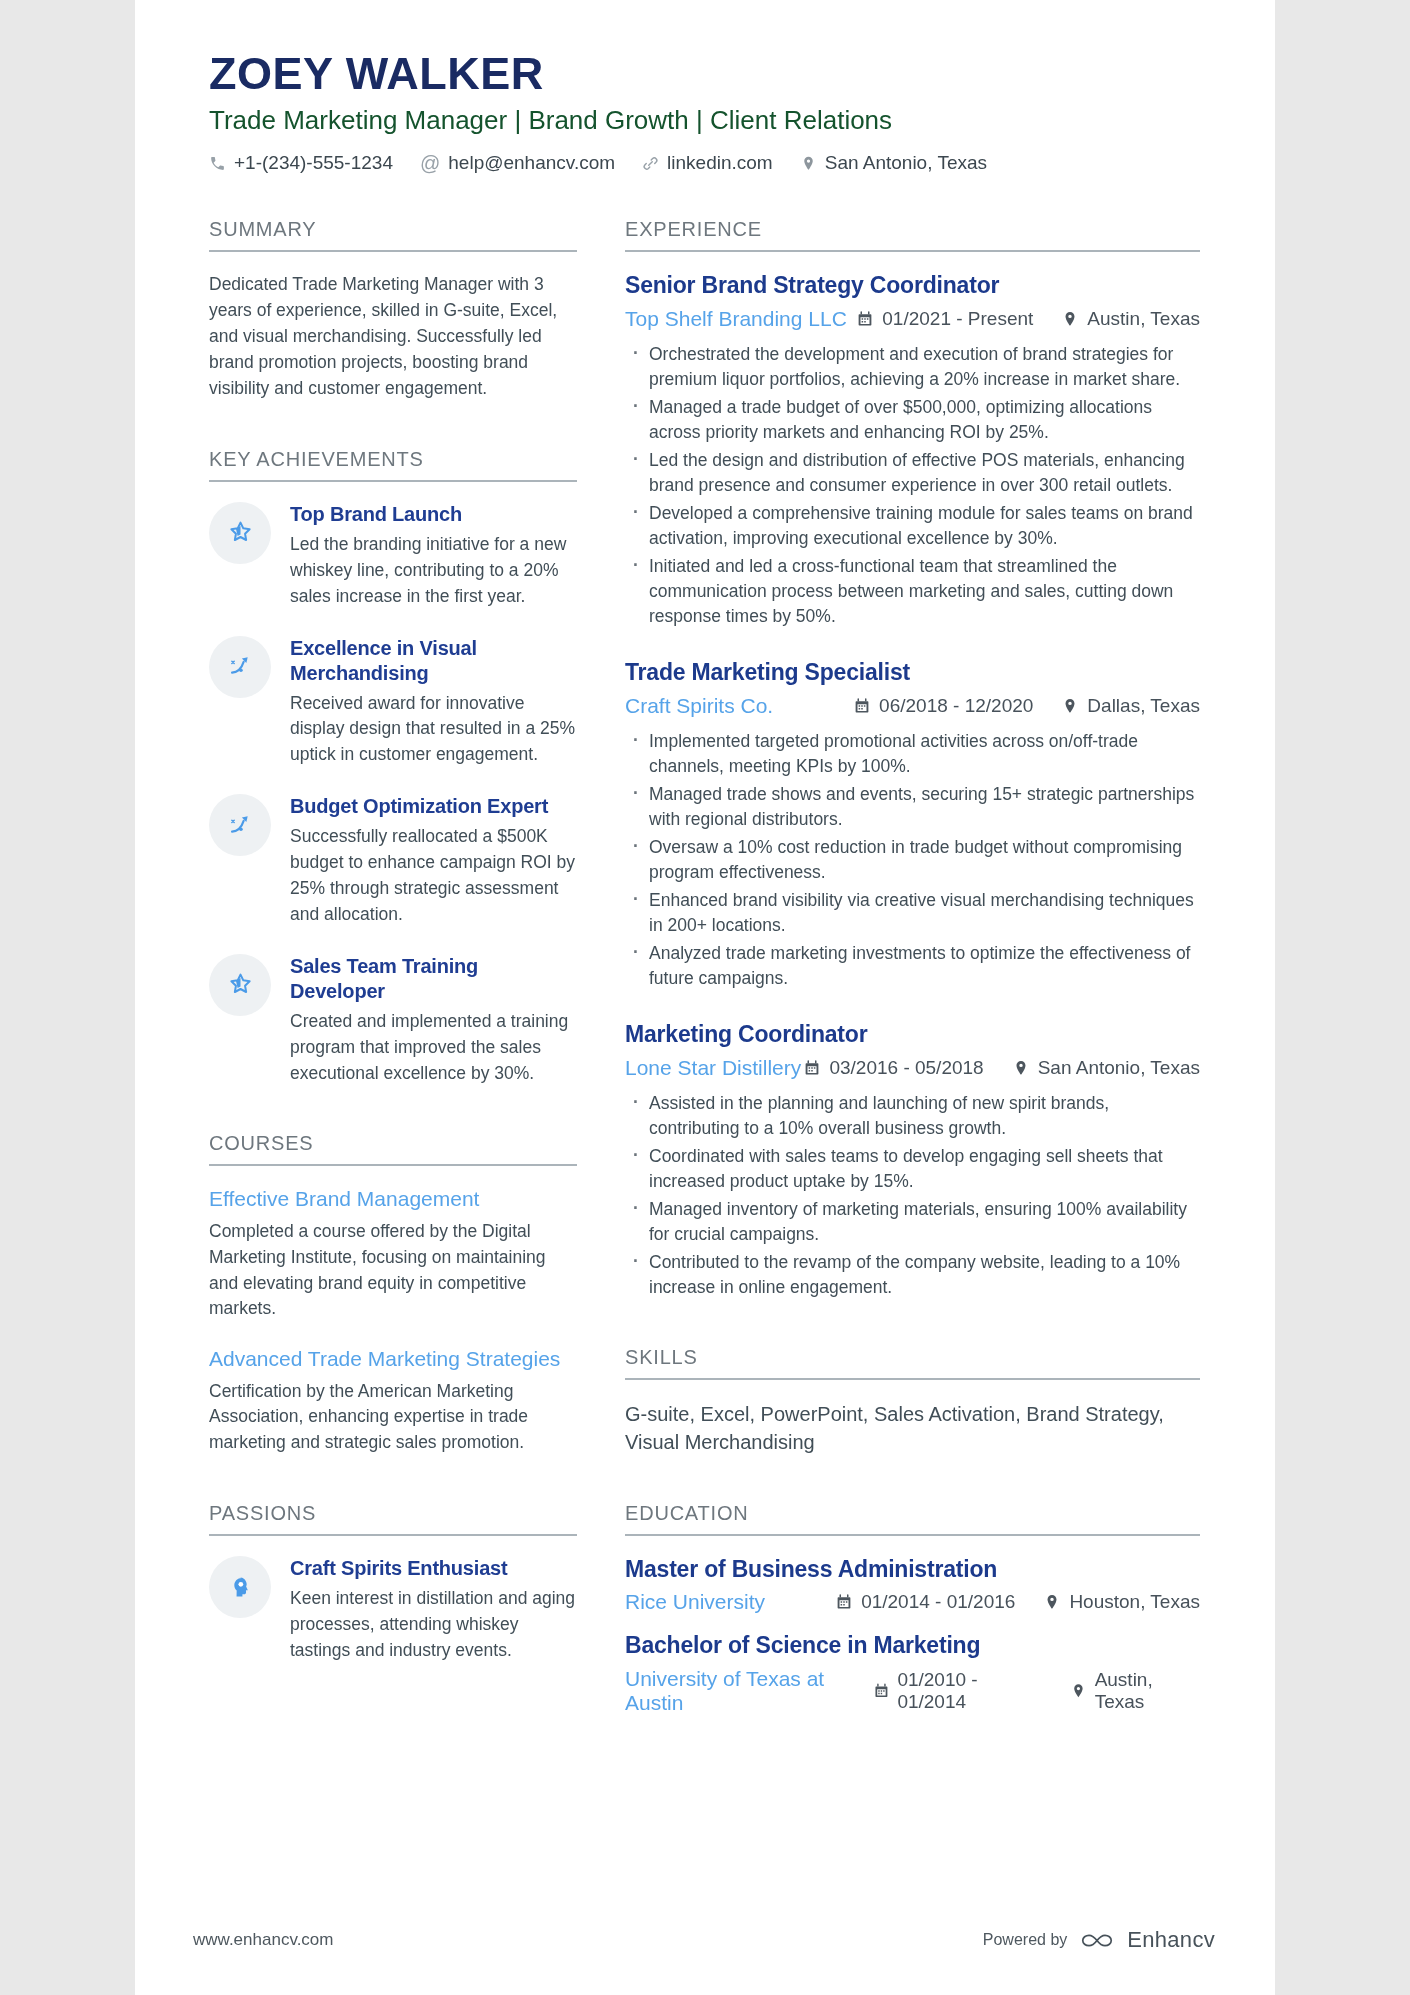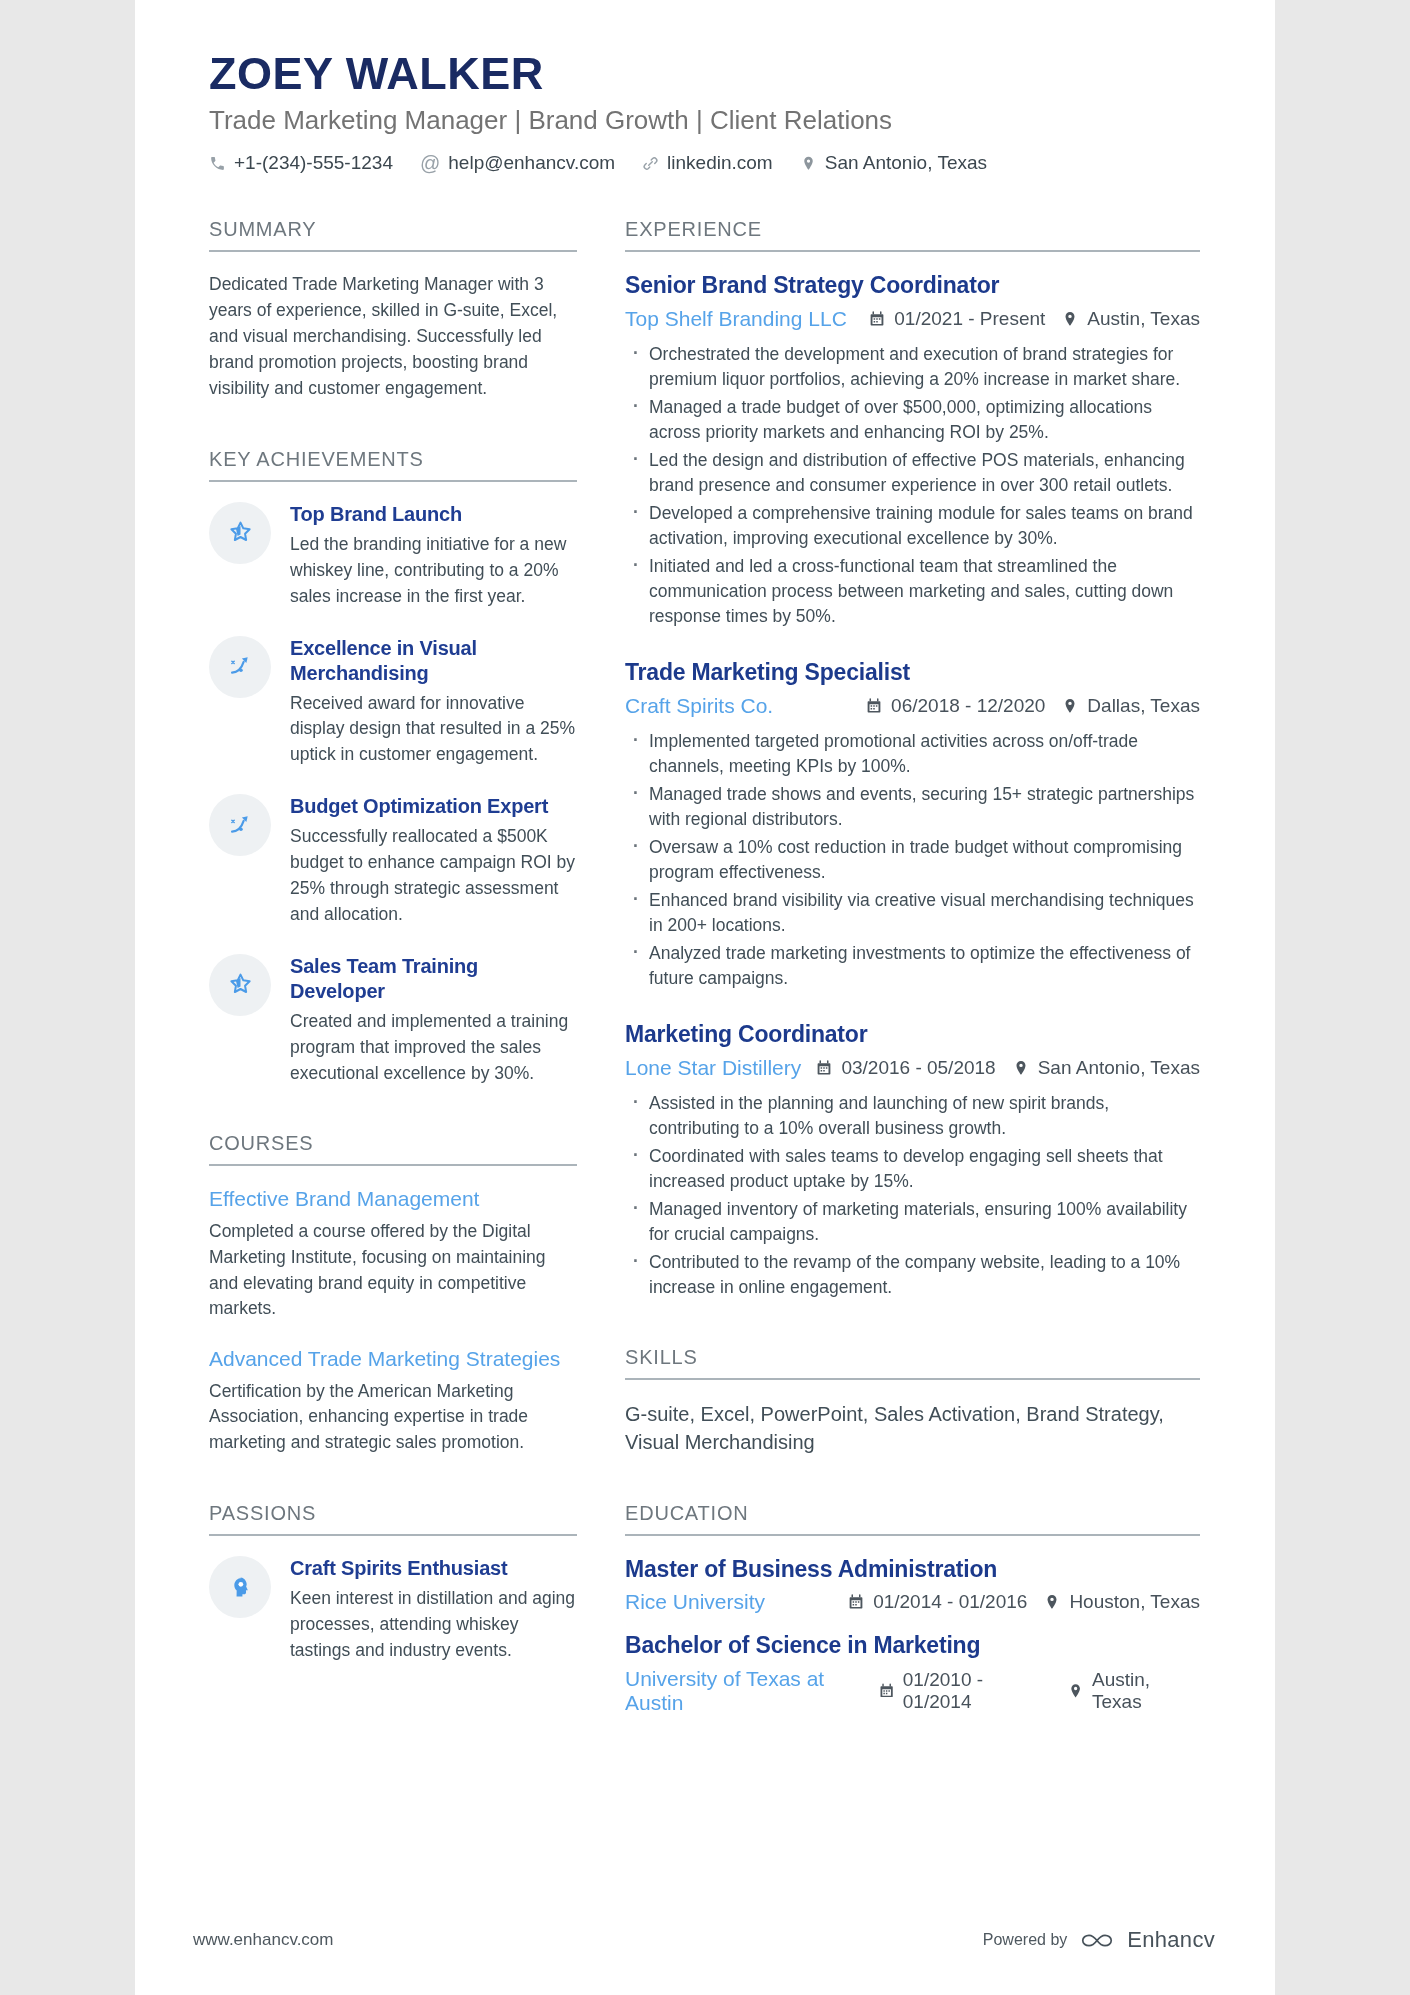--- a/index.html
+++ b/index.html
@@ -5,21 +5,21 @@
   * { margin:0; padding:0; box-sizing:border-box; }
   html,body { background:#e8e8e8; }
   body { font-family:"Liberation Sans", sans-serif; }
   .page {
     position:relative; width:1140px; height:1995px; margin:0 auto;
     background:#ffffff; overflow:hidden;
   }
   
   .hdr { padding:50px 75px 0 74px; }
   .name { font-size:45px; font-weight:700; color:#1a2b63; letter-spacing:.5px; line-height:1.05; }
-  .subtitle { margin-top:8px; font-size:26px; color:#737373; line-height:1.2; }
+  .subtitle { margin-top:8px; font-size:26px; color:#14532d; line-height:1.2; }
   .contact-row { margin-top:16px; display:flex; align-items:center; gap:27px; font-size:19px; color:#3c474f; }
   .contact-item { display:flex; align-items:center; gap:8px; }
   .contact-item svg { display:block; }
   .at-glyph { color:#98a1a8; font-size:20px; line-height:1; }
   .at-glyph::before { content:"@"; }
   
   .columns { display:flex; gap:48px; padding:0 75px 0 74px; margin-top:44px; }
   .col-left { width:368px; flex-shrink:0; }
   .col-right { flex:1; min-width:0; }
   section { margin-top:46px; }
@@ -40,21 +40,21 @@
   
   .course-item { margin-bottom:24px; }
   .course-item:last-child { margin-bottom:0; }
   .course-title { font-size:21px; font-weight:400; color:#56a3e9; line-height:1.25; margin-bottom:6px; }
   
   .job { margin-bottom:30px; }
   .job:last-child { margin-bottom:0; }
   .job-title { font-size:23px; font-weight:700; color:#1c3a8c; letter-spacing:-.2px; line-height:1.2; margin-bottom:7px; }
   .meta-row { display:flex; justify-content:space-between; align-items:center; margin-bottom:11px; }
   .company { font-size:21px; color:#56a3e9; }
-  .meta { display:flex; align-items:center; gap:16px; font-size:19px; color:#47515a; }
+  .meta { display:flex; align-items:center; gap:28px; font-size:19px; color:#47515a; }
   .meta-item { display:flex; align-items:center; gap:8px; }
   .meta-item svg { display:block; }
   ul.bullets { list-style:none; }
   ul.bullets li { position:relative; padding-left:24px; margin-bottom:3px; font-size:17.5px; line-height:1.43; color:#414e57; }
   ul.bullets li::before { content:"·"; position:absolute; left:8px; top:-1px; color:#6b747b; font-weight:700; }
   .skills-text { font-size:20px; line-height:1.4; color:#414e57; }
   .edu { margin-bottom:18px; }
   .edu:last-child { margin-bottom:0; }
   
   .ftr {

